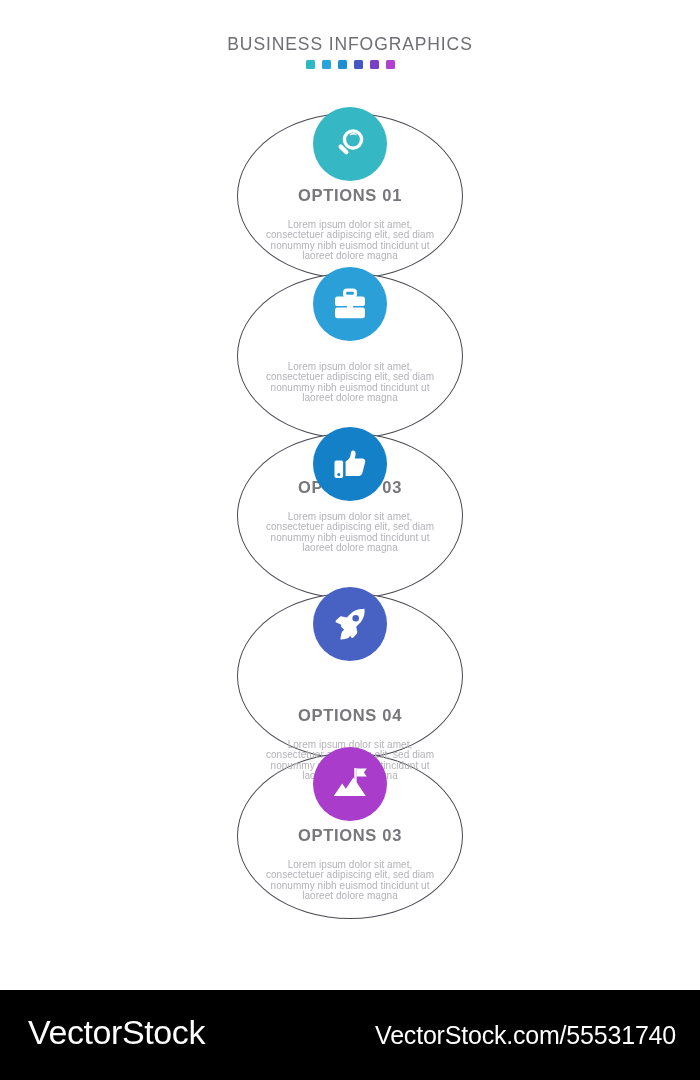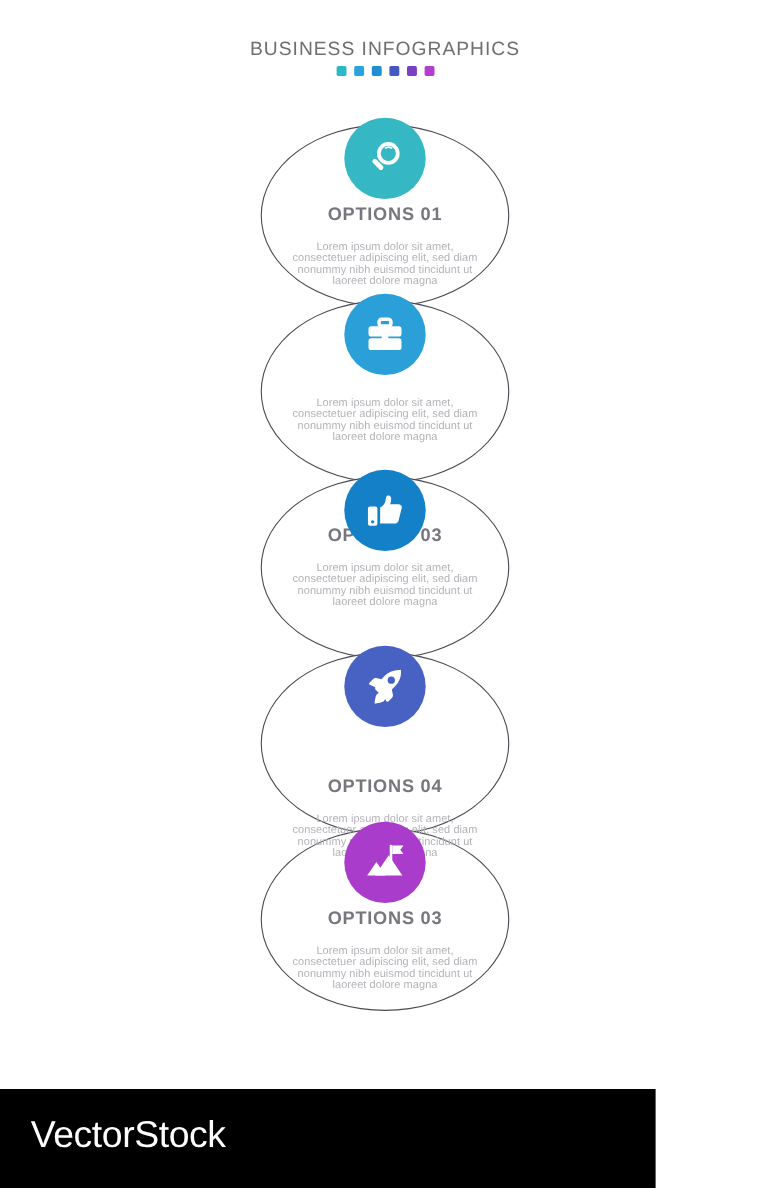--- a/index.html
+++ b/index.html
@@ -118,21 +118,21 @@
   }
   .icon-badge svg {
     display: block;
   }
 
   
   #footer {
     position: absolute;
     left: 0;
     top: 990px;
-    width: 596px;
+    width: 700px;
     height: 90px;
     background: #000000;
   }
   #footer-brand {
     position: absolute;
     left: 28px;
     top: 22px;
     font-family: "Liberation Sans Narrow", "Liberation Sans", sans-serif;
     font-size: 34px;
     font-weight: normal;
@@ -249,13 +249,14 @@
             <path d="M13.2 19.6 21.6 32H4.8z" fill="white"></path>
           </svg>
         </span>
       </div>
     </div>
 
 </div>
 
 <div id="footer">
   <div id="footer-brand">VectorStock</div>
+  <div id="footer-url">VectorStock.com/55531740</div>
 </div>
 
 </body></html>

